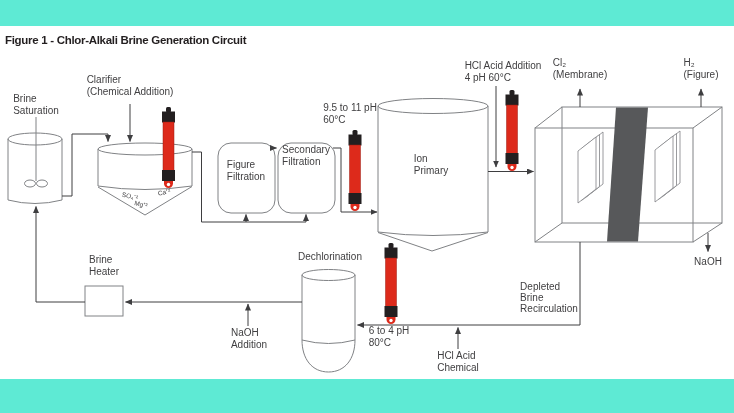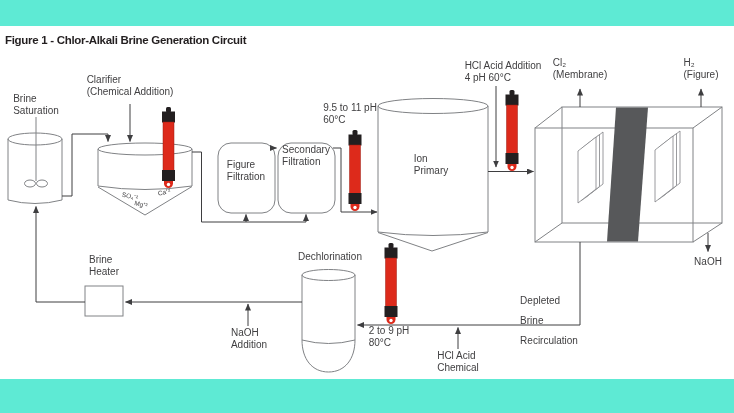--- a/index.html
+++ b/index.html
@@ -3,21 +3,21 @@
 <meta charset="utf-8">
 <style>
   html,body{margin:0;padding:0;background:#000;}
   #screen{position:relative;width:734px;height:413px;background:#5eead4;overflow:hidden;
           font-family:"Liberation Sans",sans-serif;}
   #page{position:absolute;left:0;top:26px;width:734px;height:353px;background:#ffffff;}
   .title{position:absolute;left:5px;top:34px;font-size:11.5px;font-weight:bold;
          letter-spacing:-0.3px;color:#231f20;white-space:nowrap;}
   .lbl{position:absolute;color:#414042;font-size:10px;line-height:11.5px;text-align:left;
        white-space:pre-line;transform:translateX(-50%);}
-  .lbl3{line-height:20px;margin-top:10px;}
+  .lbl3{line-height:11px;}
   .ion{position:absolute;color:#414042;font-size:6.5px;white-space:nowrap;}
   svg.diagram{position:absolute;left:0;top:0;}
 </style>
 </head>
 <body>
 
 <div id="screen">
   <div id="page"></div>
 
   <svg class="diagram" width="734" height="413" viewBox="0 0 734 413">
@@ -138,21 +138,21 @@
 4 pH 60°C</div>
   <div class="lbl" style="left:580px;top:57px">Cl₂
 (Membrane)</div>
   <div class="lbl" style="left:701px;top:57px">H₂
 (Figure)</div>
   <div class="lbl" style="left:708px;top:256px">NaOH</div>
   <div class="lbl lbl3" style="left:549px;top:281px">Depleted
 Brine
 Recirculation</div>
   <div class="lbl" style="left:330px;top:251px">Dechlorination</div>
-  <div class="lbl" style="left:389px;top:325px">2 to 9 pH
+  <div class="lbl" style="left:389px;top:325px">6 to 4 pH
 80°C</div>
   <div class="lbl" style="left:458px;top:350px">HCl Acid
 Chemical</div>
   <div class="lbl" style="left:249px;top:327px">NaOH
 Addition</div>
   <div class="lbl" style="left:104px;top:254px">Brine
 Heater</div>
 
   <div class="ion" style="left:130px;top:196px;transform:translate(-50%,-50%) rotate(13deg)">SO₄⁻²</div>
   <div class="ion" style="left:164px;top:192px;transform:translate(-50%,-50%) rotate(-13deg)">Ca⁺²</div>

